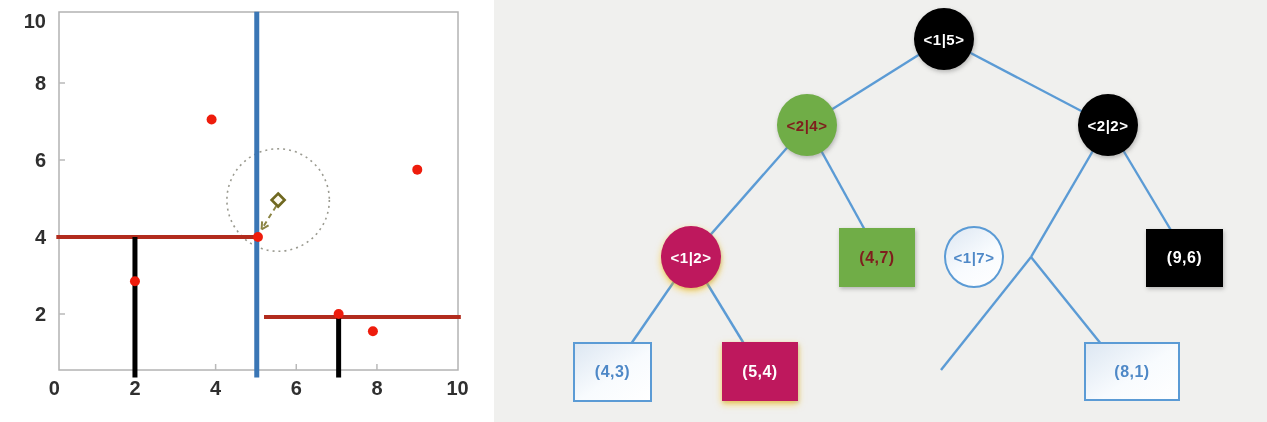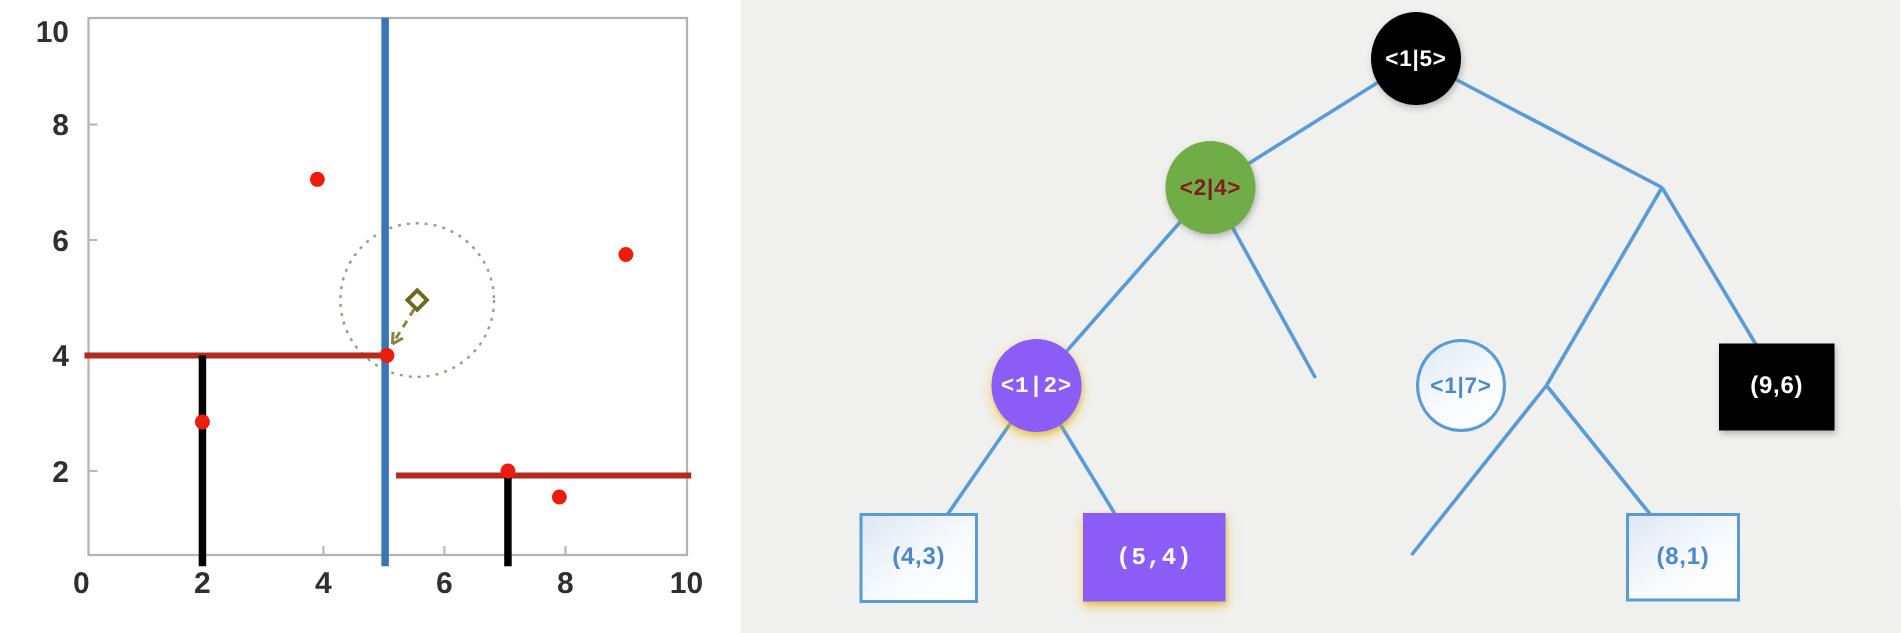--- a/index.html
+++ b/index.html
@@ -9,36 +9,36 @@
   #plot-svg{position:absolute;left:0;top:0;}
   #edges-svg{position:absolute;left:0;top:0;pointer-events:none;}
   .tick-label{font:600 20px "Liberation Sans",sans-serif;fill:#2f2f2f;}
 
   .node{position:absolute;display:flex;align-items:center;justify-content:center;
         font-weight:bold;letter-spacing:.5px;box-sizing:border-box;text-align:center;}
   .node.ellipse{border-radius:50%;width:60px;height:62px;font-size:15px;}
   .node.rect{font-size:16px;}
   .v-blue{background:#000000;color:#ffffff;box-shadow:1px 2px 4px rgba(110,110,110,.45);}
   .v-green{background:#70ad47;color:#7f1d1d;box-shadow:1px 2px 4px rgba(110,110,110,.45);}
-  .v-orange{background:#8b5cf6;color:#ffffff;box-shadow:0 3px 7px rgba(255,192,0,.6),1px 2px 3px rgba(120,120,120,.3);font-family:Liberation Mono, monospace;}
+  .v-orange{background:#be185d;color:#ffffff;box-shadow:0 3px 7px rgba(255,192,0,.6),1px 2px 3px rgba(120,120,120,.3);}
   .v-white{background:linear-gradient(145deg,#dde7f2 0%,#f8fbfe 55%,#ffffff 100%);
            border:2px solid #5b9bd5;color:#4e88c7;}
 
   
   #n-1-5{left:914px;top:8px;}
   #n-2-4{left:777px;top:94px;}
   #n-2-2{left:1078px;top:94px;}
   #n-1-2{left:661px;top:226px;}
   #n-1-7{left:944px;top:226px;}
   #leaf-4-7{left:839px;top:228px;width:76px;height:59px;}
   #leaf-9-6{left:1146px;top:229px;width:77px;height:58px;}
   #leaf-2-3{left:573px;top:342px;width:79px;height:60px;}
-  #leaf-5-4{left:722px;top:342px;width:95px;height:59px;}
+  #leaf-5-4{left:722px;top:342px;width:76px;height:59px;}
   #leaf-7-2{left:903px;top:342px;width:76px;height:59px;}
-  #leaf-8-1{left:1084px;top:342px;width:76px;height:59px;}
+  #leaf-8-1{left:1084px;top:342px;width:96px;height:59px;}
 </style>
 </head>
 <body>
 
 <div class="canvas">
 
   <svg id="plot-svg" width="497" height="422" viewBox="0 0 497 422">
       <rect x="59" y="12" width="399" height="358" fill="#ffffff" stroke="#b3b3b3" stroke-width="1.5"></rect>
       <text x="54.3" y="395" text-anchor="middle" class="tick-label">0</text>
       <line x1="134.95999999999998" y1="364" x2="134.95999999999998" y2="370" stroke="#b9b9b9" stroke-width="1.5"></line>
@@ -93,22 +93,28 @@
       <line x1="1031" y1="257" x2="1122" y2="370"></line>
     </g>
   </svg>
 
   <div class="node ellipse v-blue" id="n-1-5">
       <span>&lt;1|5&gt;</span>
     </div>
   <div class="node ellipse v-green" id="n-2-4">
       <span>&lt;2|4&gt;</span>
     </div>
+  <div class="node ellipse v-blue" id="n-2-2">
+      <span>&lt;2|2&gt;</span>
+    </div>
   <div class="node ellipse v-orange" id="n-1-2">
       <span>&lt;1|2&gt;</span>
+    </div>
+  <div class="node rect v-green" id="leaf-4-7">
+      <span>(4,7)</span>
     </div>
   <div class="node ellipse v-white" id="n-1-7">
       <span>&lt;1|7&gt;</span>
     </div>
   <div class="node rect v-blue" id="leaf-9-6">
       <span>(9,6)</span>
     </div>
   <div class="node rect v-white" id="leaf-2-3">
       <span>(4,3)</span>
     </div>

